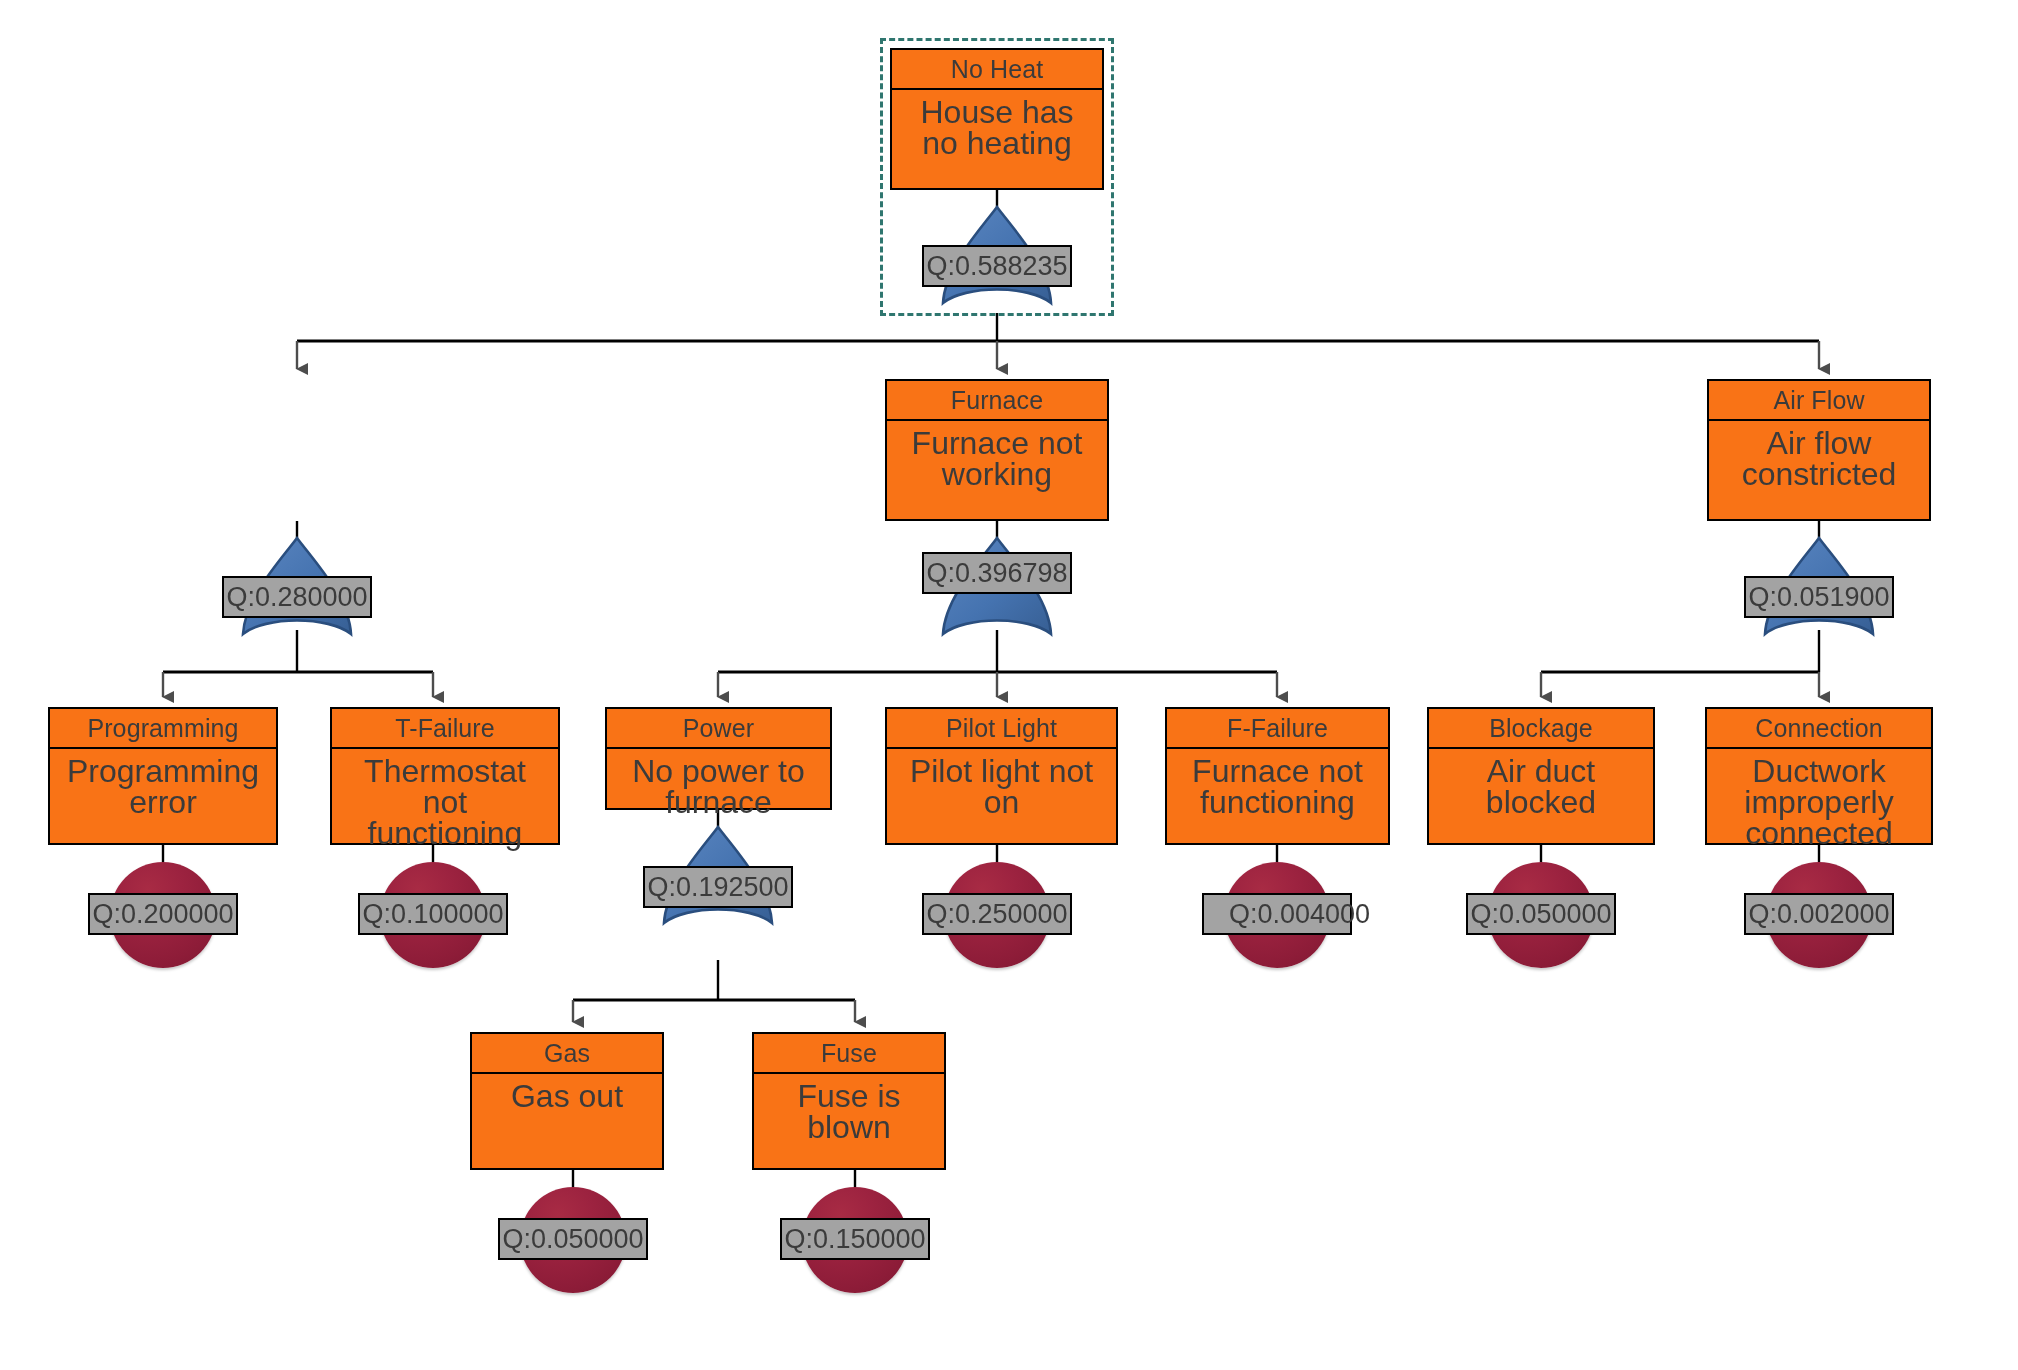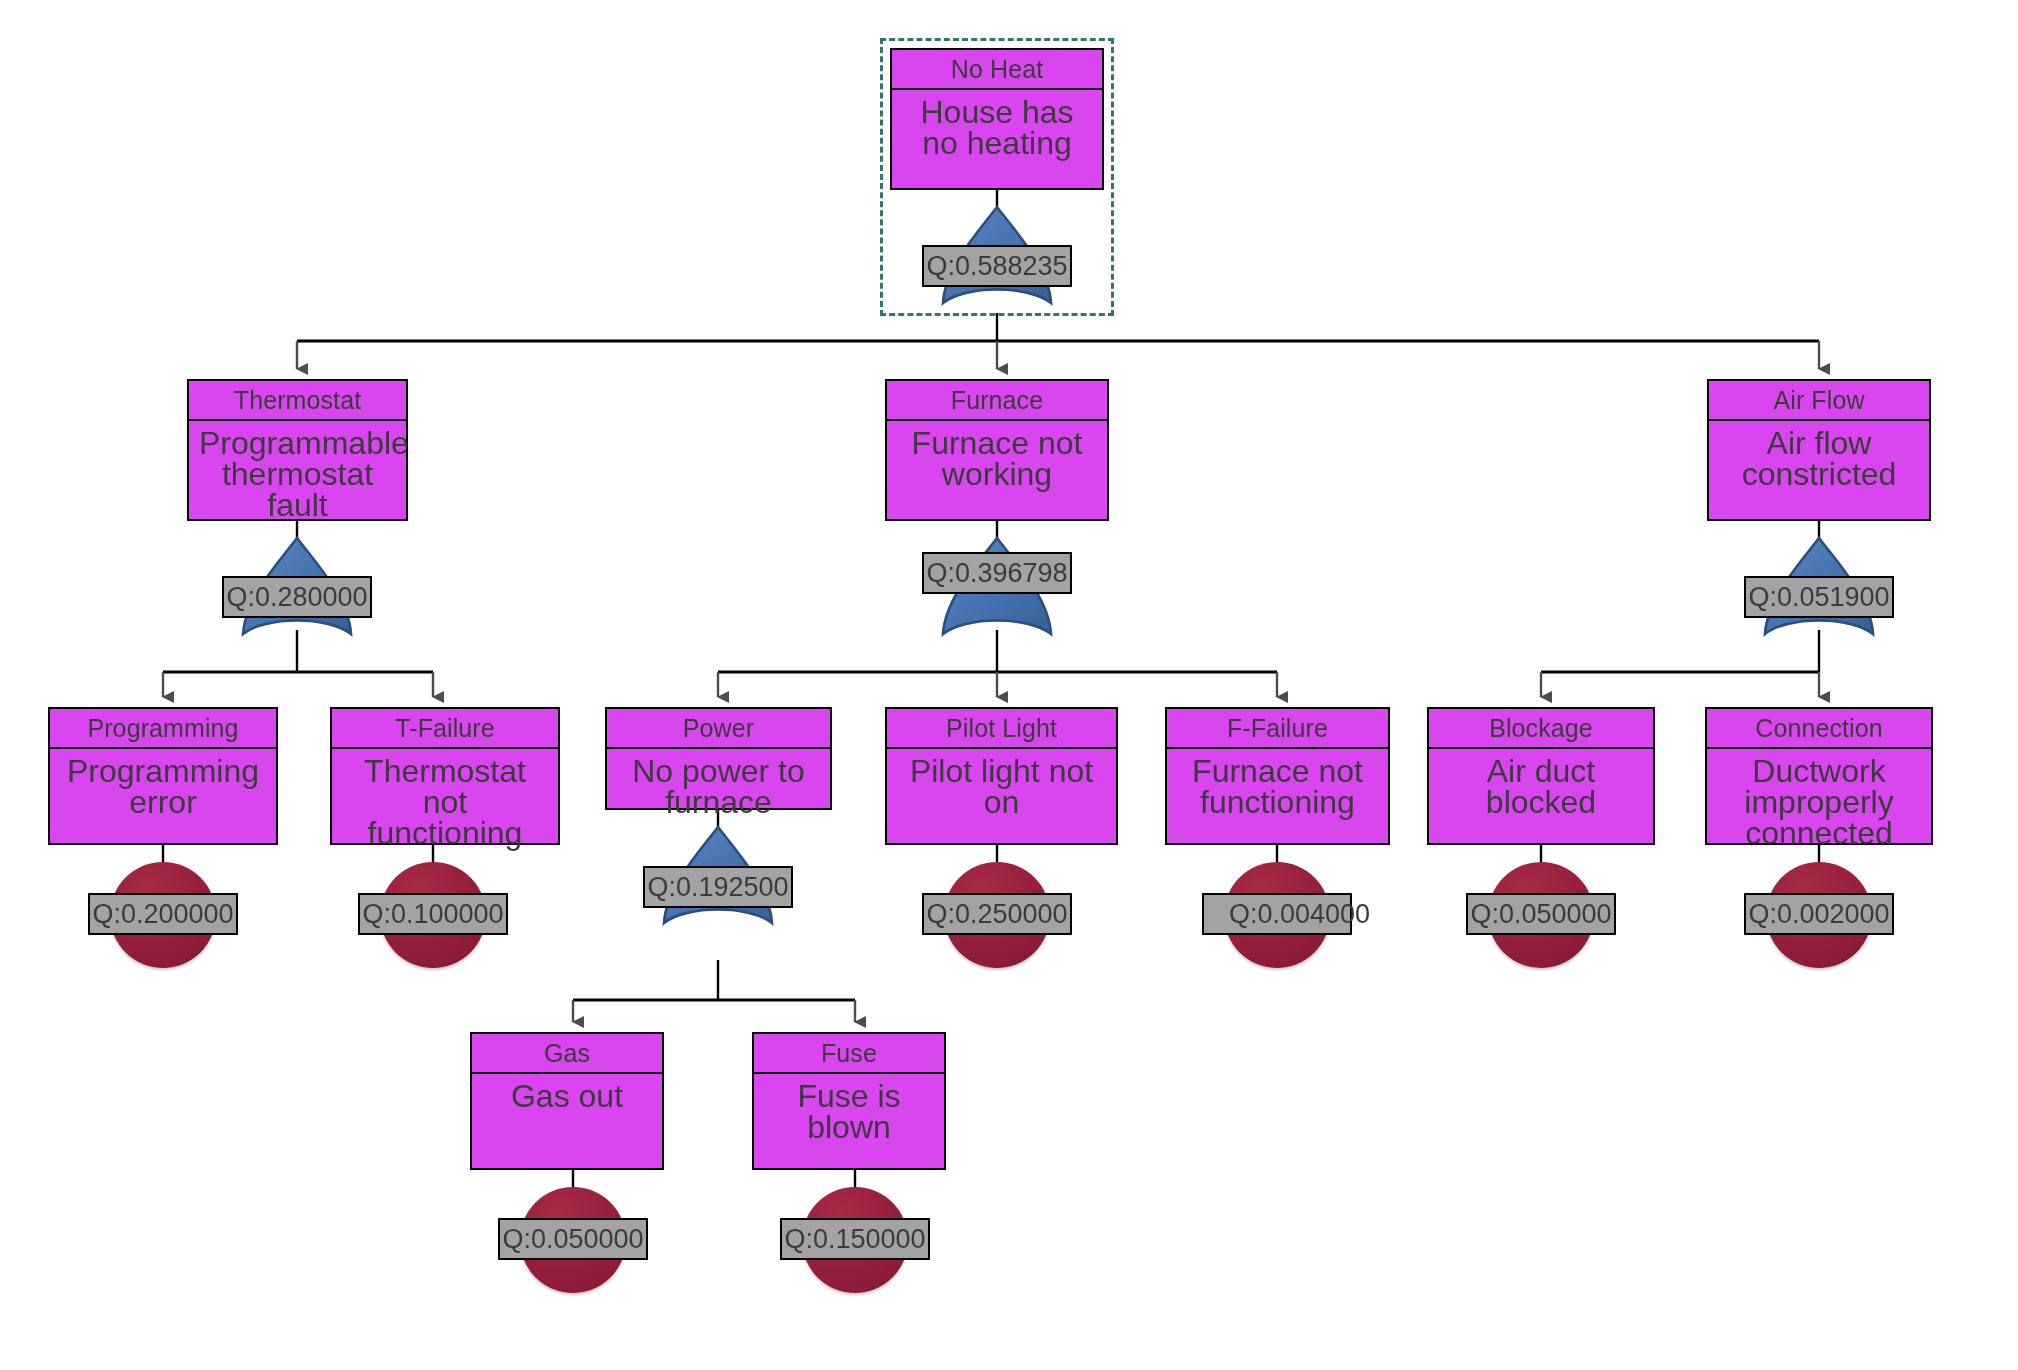--- a/index.html
+++ b/index.html
@@ -17,21 +17,21 @@
   }
   #wires {
     position: absolute; left: 0; top: 0;
     width: 2018px; height: 1370px;
     pointer-events: none;
   }
   
   .node {
     position: absolute;
     box-sizing: border-box;
-    background: #d946ef;
+    background: #f97316;
     border: 2.5px solid #000000;
     display: flex;
     flex-direction: column;
     z-index: 5;
   }
   .node-name {
     box-sizing: border-box;
     height: 40px;
     flex: 0 0 40px;
     border-bottom: 2.5px solid #000000;
@@ -157,24 +157,20 @@
       <linearGradient id="g1" x1="0" y1="0" x2="1" y2="1">
         <stop offset="0%" stop-color="#5b86c0"></stop>
           <stop offset="55%" stop-color="#4573b0"></stop>
         <stop offset="100%" stop-color="#375f94"></stop>
       </linearGradient>
     </defs>
     <path d="M60,2 C78,26 112,62 114,98 C92,80 28,80 6,98 C8,62 42,26 60,2 Z" fill="url(#g1)" stroke="#2a4e7e" stroke-width="2.6"></path>
   </svg>
   <div class="qbox" style="left:922px; top:245px; width:150px;">Q:0.588235</div>
 
-  <div class="node" style="left:187px; top:379px; width:221px; height:142px;">
-    <div class="node-name">Thermostat</div>
-    <div class="node-desc">Programmable thermostat fault</div>
-  </div>
   <svg class="gate" style="left:237px; top:536px;" width="120" height="110" viewBox="0 0 120 110">
     <path d="M60,2 C78,26 112,62 114,98 C92,80 28,80 6,98 C8,62 42,26 60,2 Z" fill="url(#g1)" stroke="#2a4e7e" stroke-width="2.6"></path>
   </svg>
   <div class="qbox" style="left:222px; top:576px; width:150px;">Q:0.280000</div>
 
   <div class="node" style="left:885px; top:379px; width:224px; height:142px;">
     <div class="node-name">Furnace</div>
     <div class="node-desc">Furnace not working</div>
   </div>
   <svg class="gate" style="left:937px; top:536px;" width="120" height="110" viewBox="0 0 120 110">

